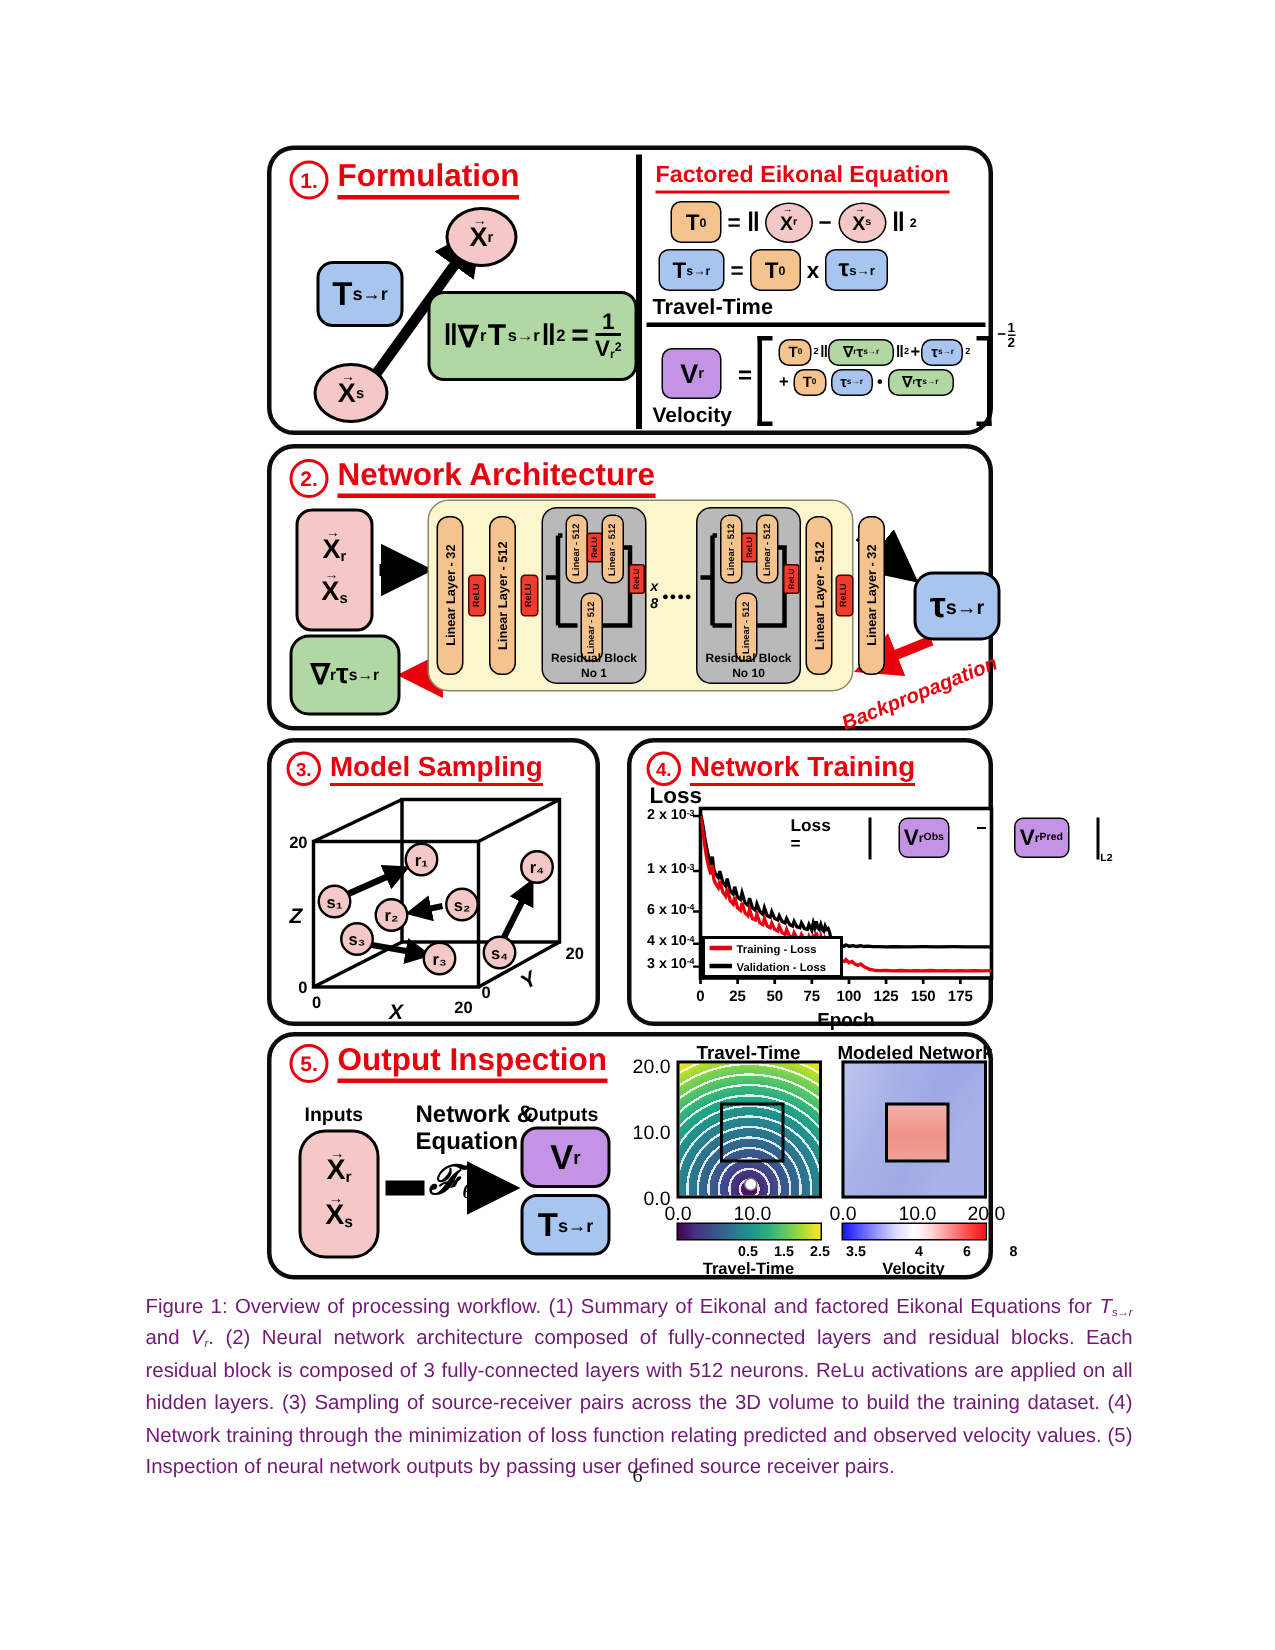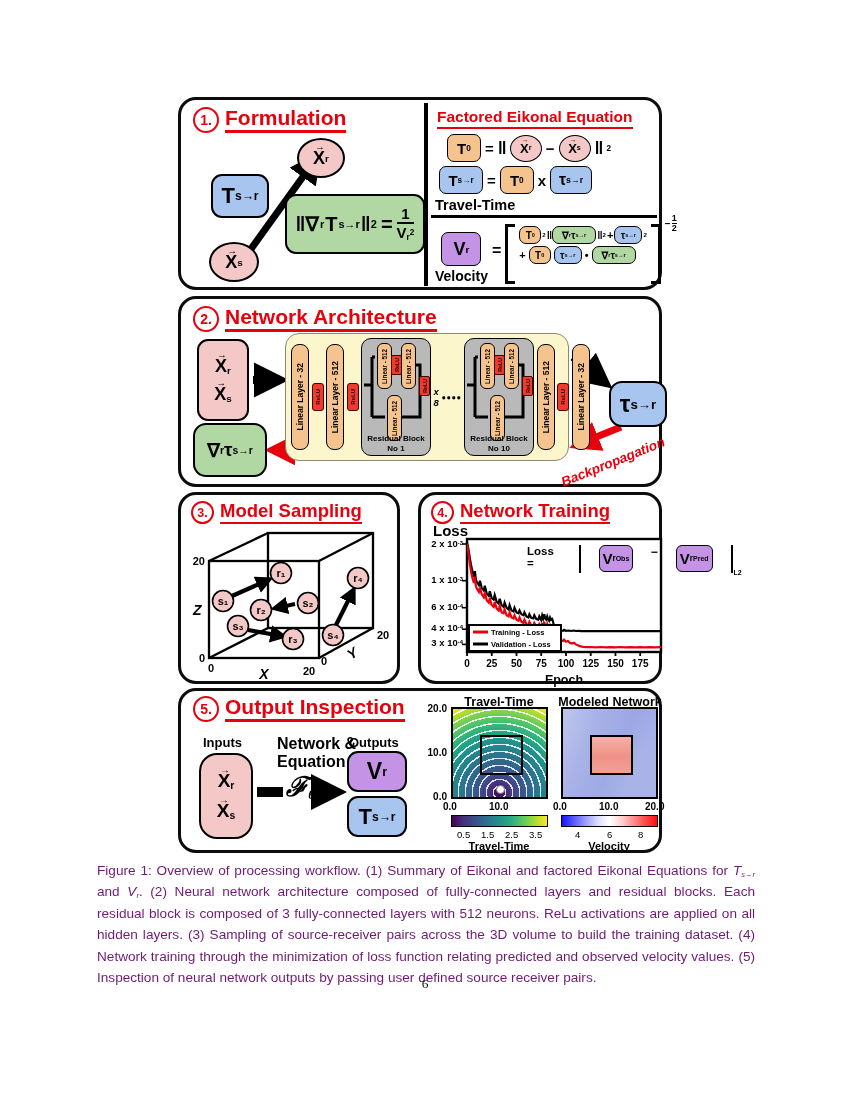--- a/index.html
+++ b/index.html
@@ -33,22 +33,22 @@
   .relu span{writing-mode:vertical-rl;transform:rotate(180deg);font-weight:800;font-size:6px;color:#2a0000;white-space:nowrap;}
   .rblock{position:relative;border:1.8px solid #000;border-radius:10px;flex:none;text-decoration:underline;}
   .rb-lin{position:absolute;border:1.5px solid #000;border-radius:6px;display:flex;align-items:center;justify-content:center;}
   .rb-lin span{writing-mode:vertical-rl;transform:rotate(180deg);font-weight:800;font-size:6.3px;white-space:nowrap;}
   .rb-relu{position:absolute;background:#ee3b2e;border:1px solid #4a0000;border-radius:2px;display:flex;align-items:center;justify-content:center;}
   .rb-relu span{writing-mode:vertical-rl;transform:rotate(180deg);font-weight:800;font-size:5.3px;color:#2a0000;}
   .rb-label{position:absolute;left:0;right:0;text-align:center;font-weight:800;font-size:8px;line-height:1.18;}
   .ytick{position:absolute;width:42px;text-align:right;font-size:9.5px;font-weight:800;}
   .ytick sup{font-size:62%;}
   .cbar{position:absolute;border:1.6px solid #000;box-sizing:border-box;}
-  .cbt{position:absolute;font-size:9.5px;font-weight:400;}
-  .axt{position:absolute;font-size:10px;font-weight:700;}
+  .cbt{position:absolute;font-size:9.5px;font-weight:700;margin-left:35px;}
+  .axt{position:absolute;font-size:13px;font-weight:400;}
   .caption{position:absolute;font-family:Liberation Sans, sans-serif;font-size:13.6px;line-height:1.575;color:#701a75;text-align:justify;margin:0;}
   .caption i{font-style:italic;}
   .pageno{position:absolute;left:0;width:850px;text-align:center;font-family:"Liberation Serif",serif;font-size:13.5px;color:#111;}
   svg text{font-family:"Liberation Sans",sans-serif;}
 </style>
 </head>
 <body>
 
 <div class="page">
 

